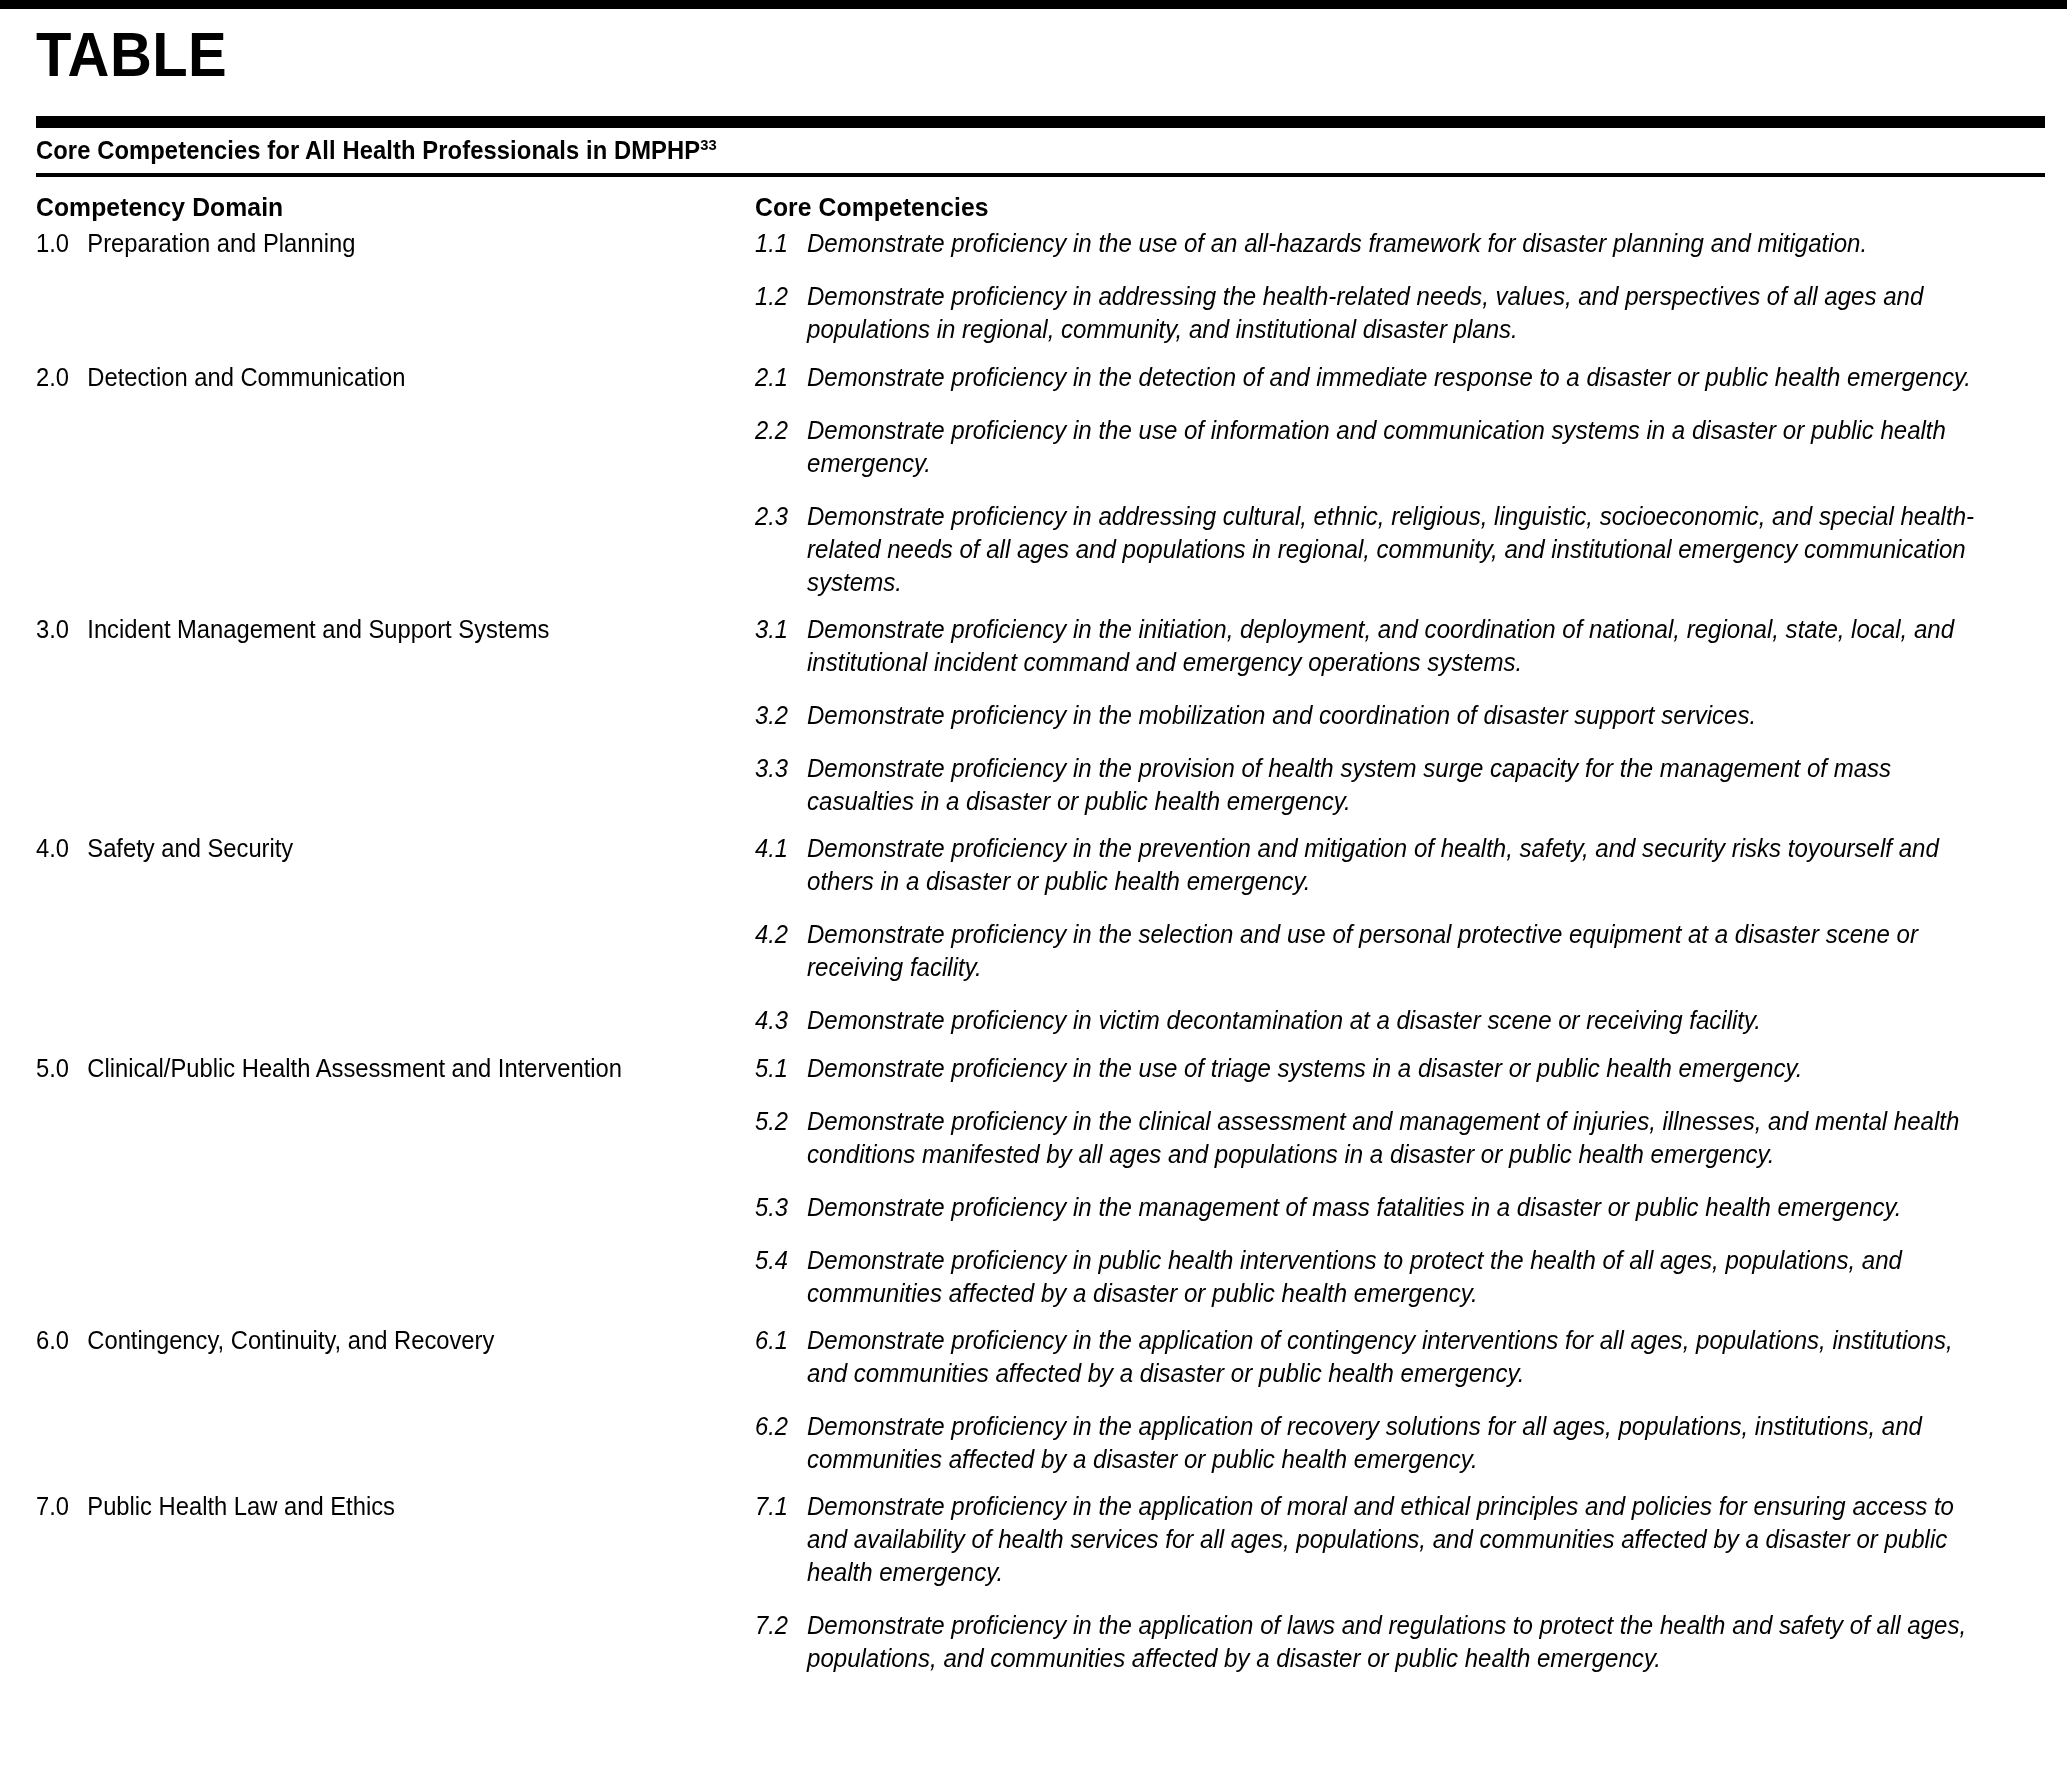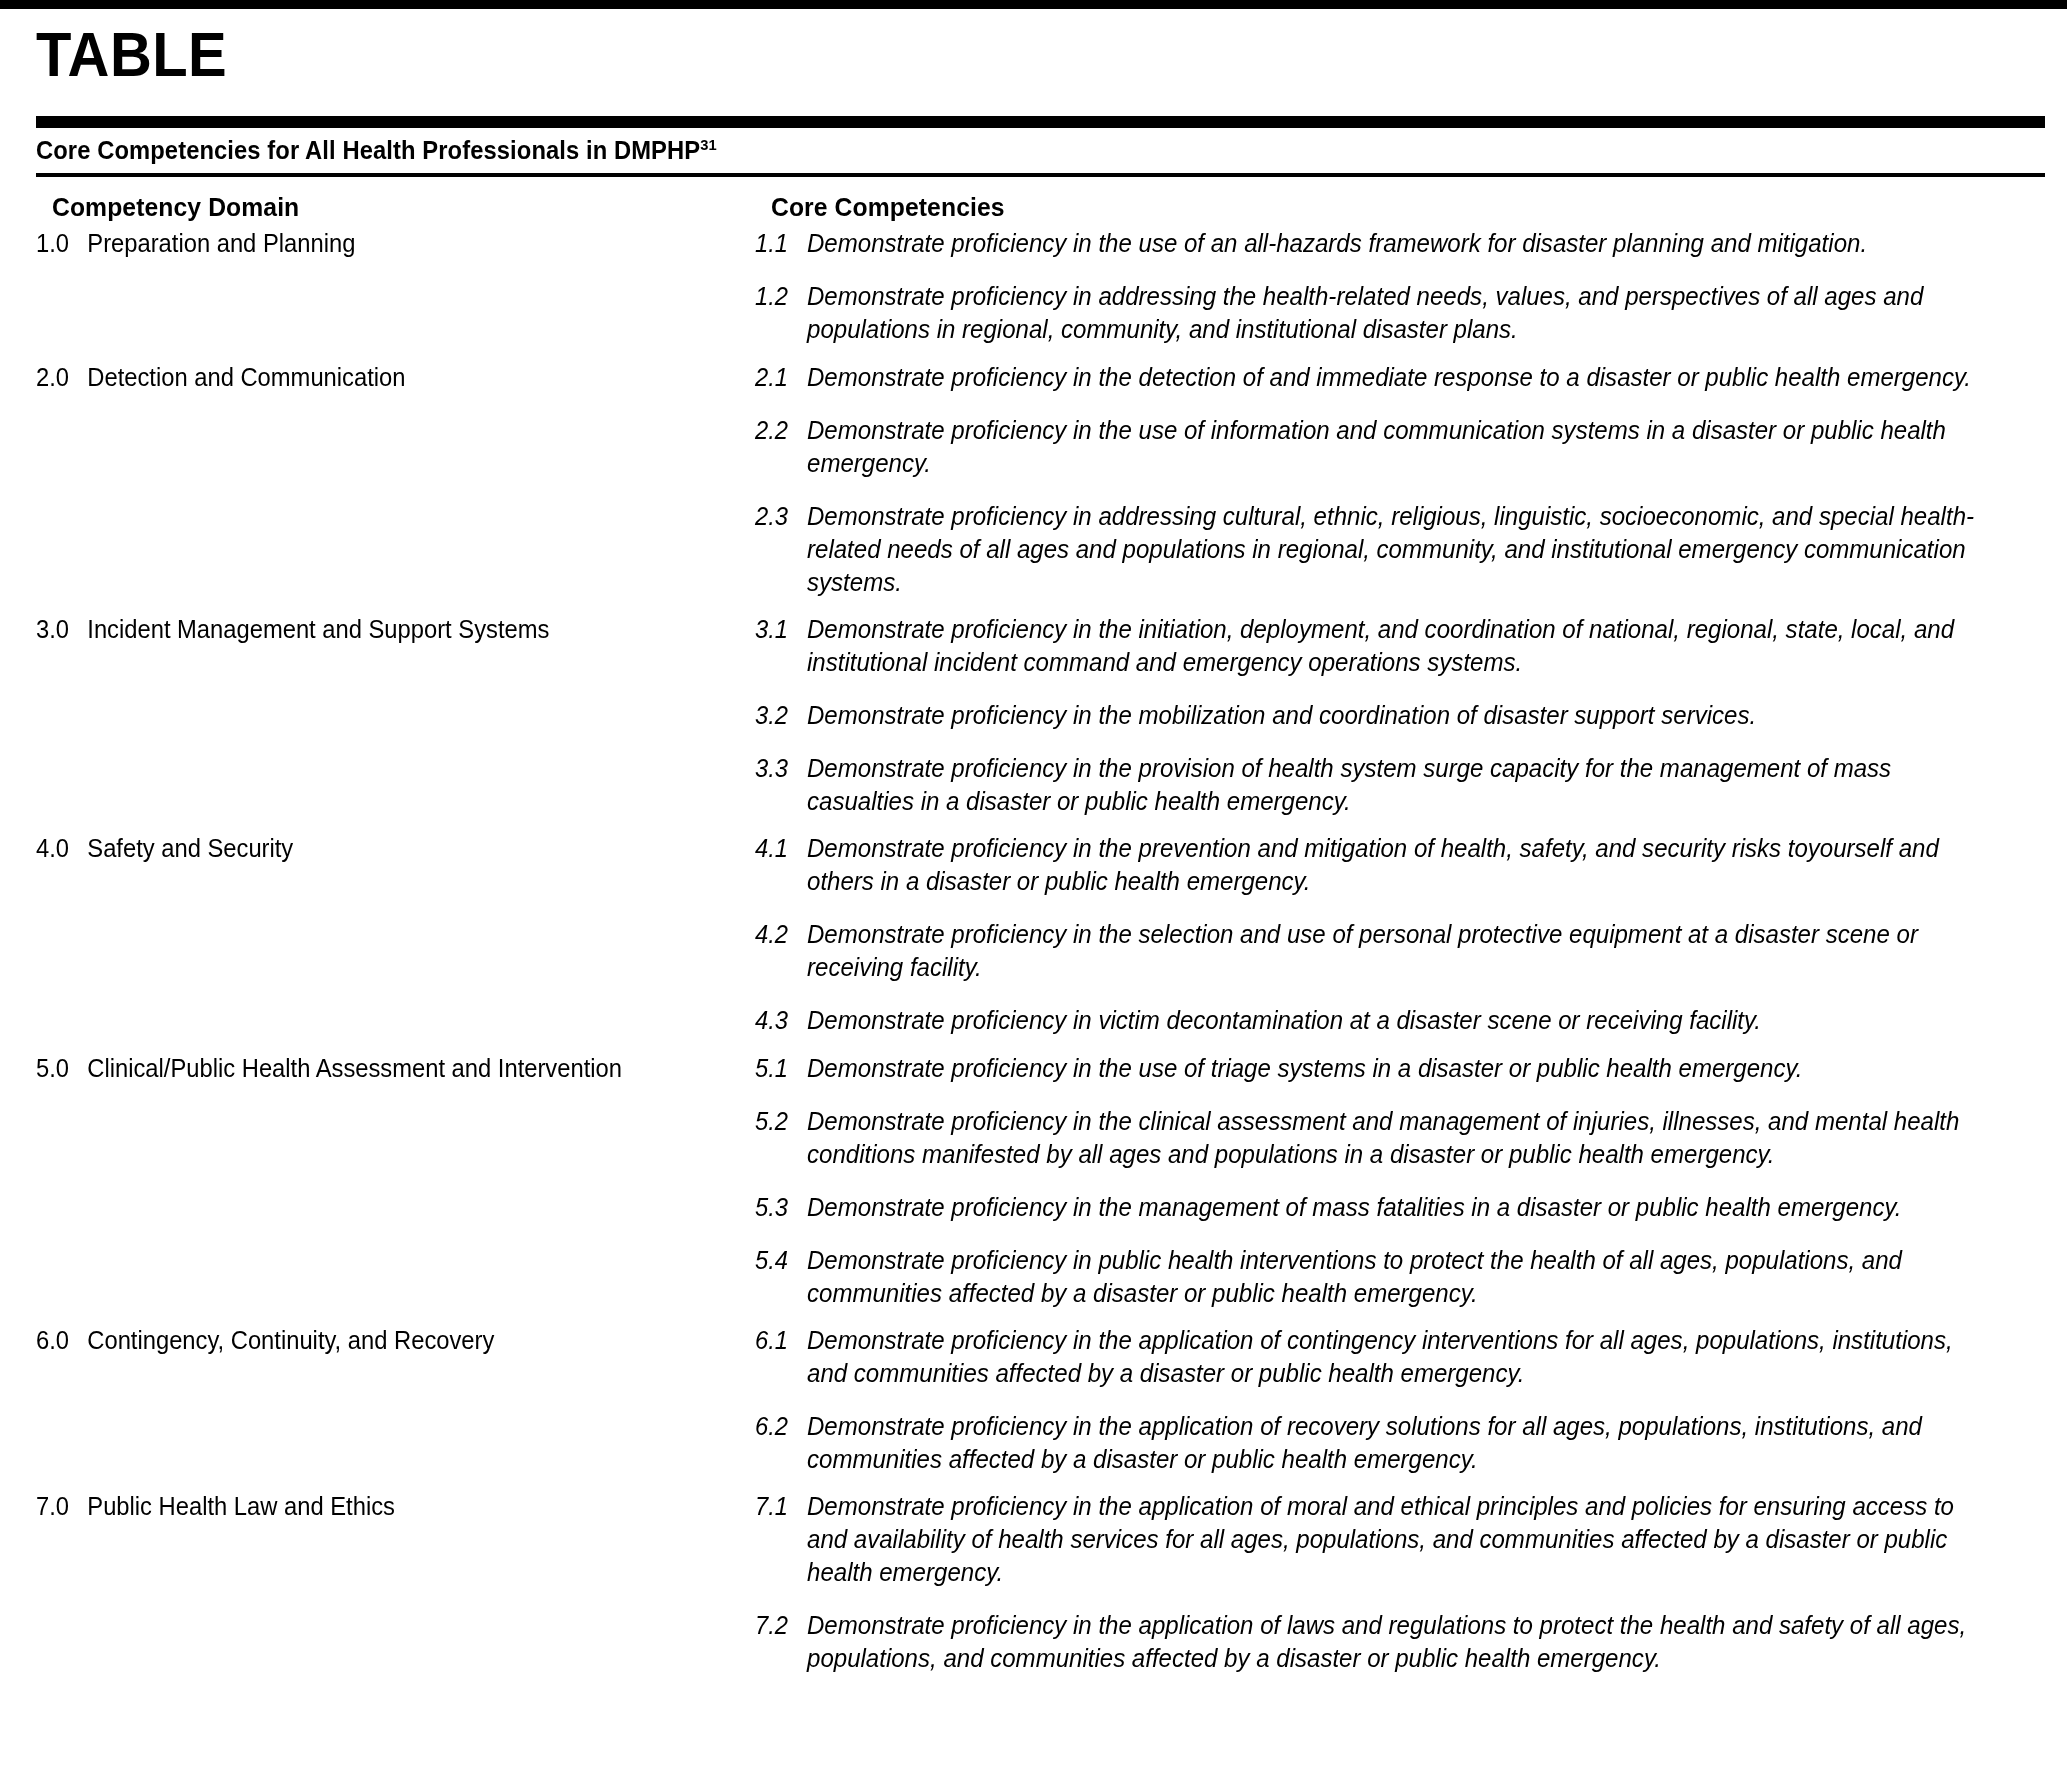--- a/index.html
+++ b/index.html
@@ -80,21 +80,20 @@
     vertical-align: super;
     line-height: 0;
   }
 
   
   .col-head-row {
     position: relative;
     height: 50px;
     padding-top: 18px;
     box-sizing: border-box;
-    margin-left: 16px;
   }
   .col-head {
     position: absolute;
     font-weight: 700;
     font-size: 26px;
     line-height: 29px;
     letter-spacing: 0.1px;
     white-space: nowrap;
     transform: scaleX(0.95);
     transform-origin: left center;
@@ -167,21 +166,21 @@
 
   <div class="top-bleed-bar"></div>
 
   <div class="content">
 
     <div class="table-word">TABLE</div>
 
     <div class="rule-thick"></div>
 
     <div class="caption">
-      <span>Core Competencies for All Health Professionals in DMPHP</span><sup>31</sup>
+      <span>Core Competencies for All Health Professionals in DMPHP</span><sup>33</sup>
     </div>
 
     <div class="rule-thin"></div>
 
     <div class="col-head-row">
       <div class="col-head left">Competency Domain</div>
       <div class="col-head right">Core Competencies</div>
     </div>
 
     <table class="tbl">

